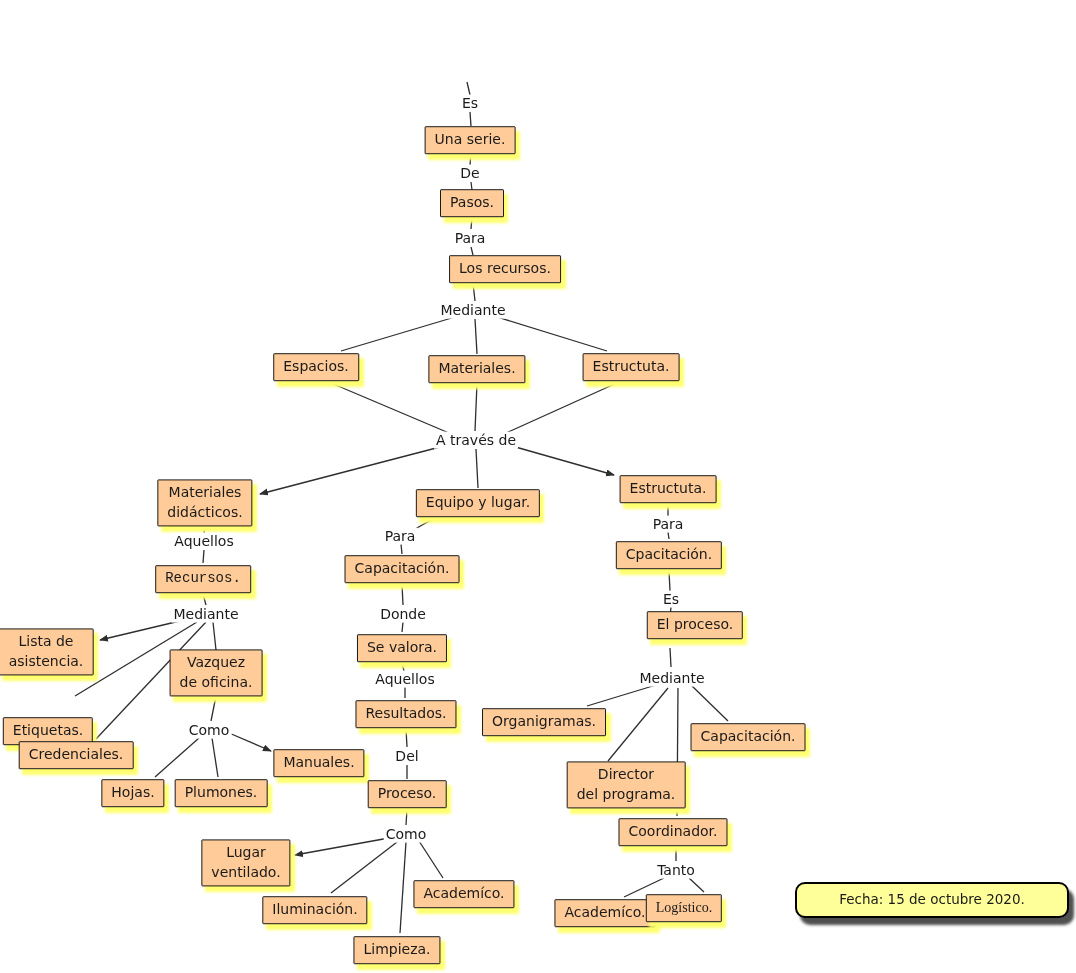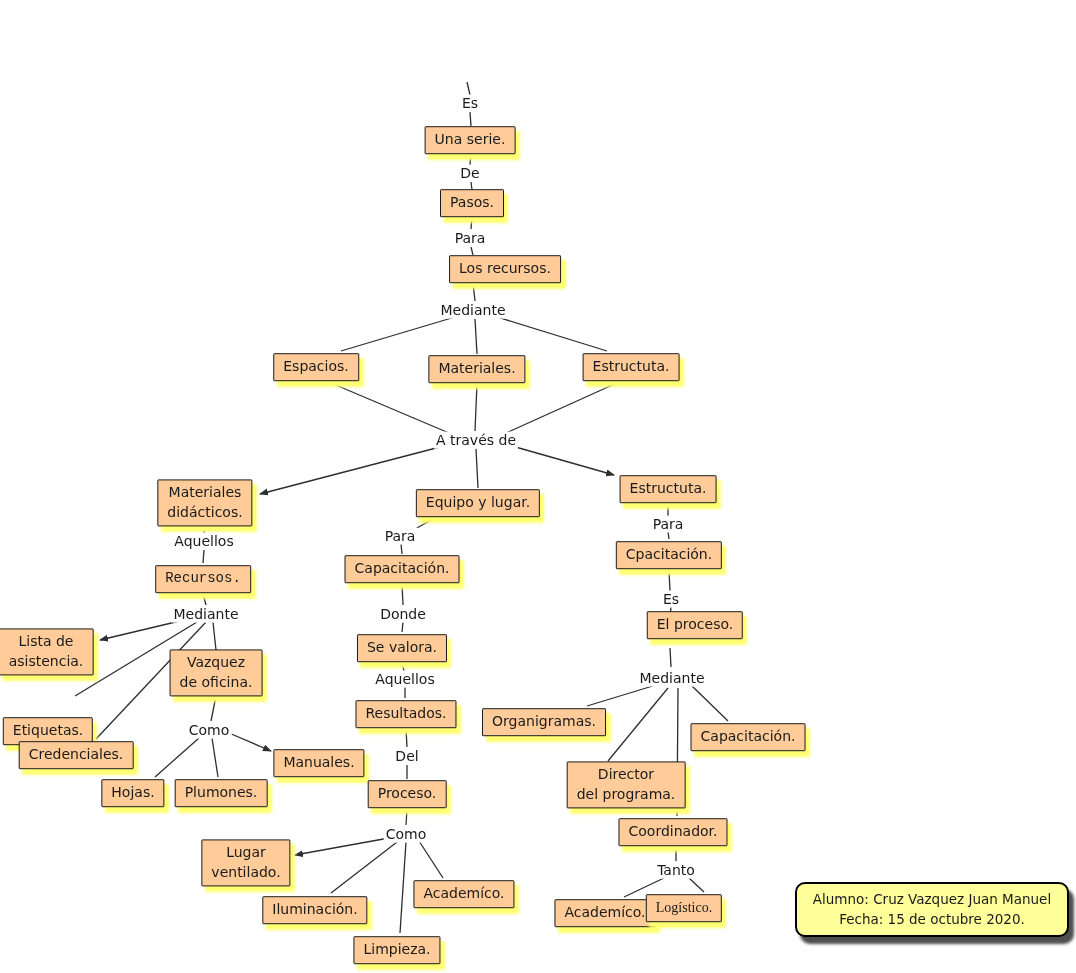--- a/index.html
+++ b/index.html
@@ -296,17 +296,16 @@
       </div>
       <div class="node concept" style="left: 605px; top: 913px;">
         <span>Academíco.</span>
       </div>
       <div class="node concept" style="left: 684px; top: 908px; font-family: Liberation Serif, serif;">
         <span>Logístico.</span>
       </div>
     </div>
 
   <div id="info-box" class="panel">
-    <span>Alumno: Cruz Vazquez Juan Manuel</span>
     <span>Fecha: 15 de octubre 2020.</span>
   </div>
 
 </div>
 
 </body></html>

